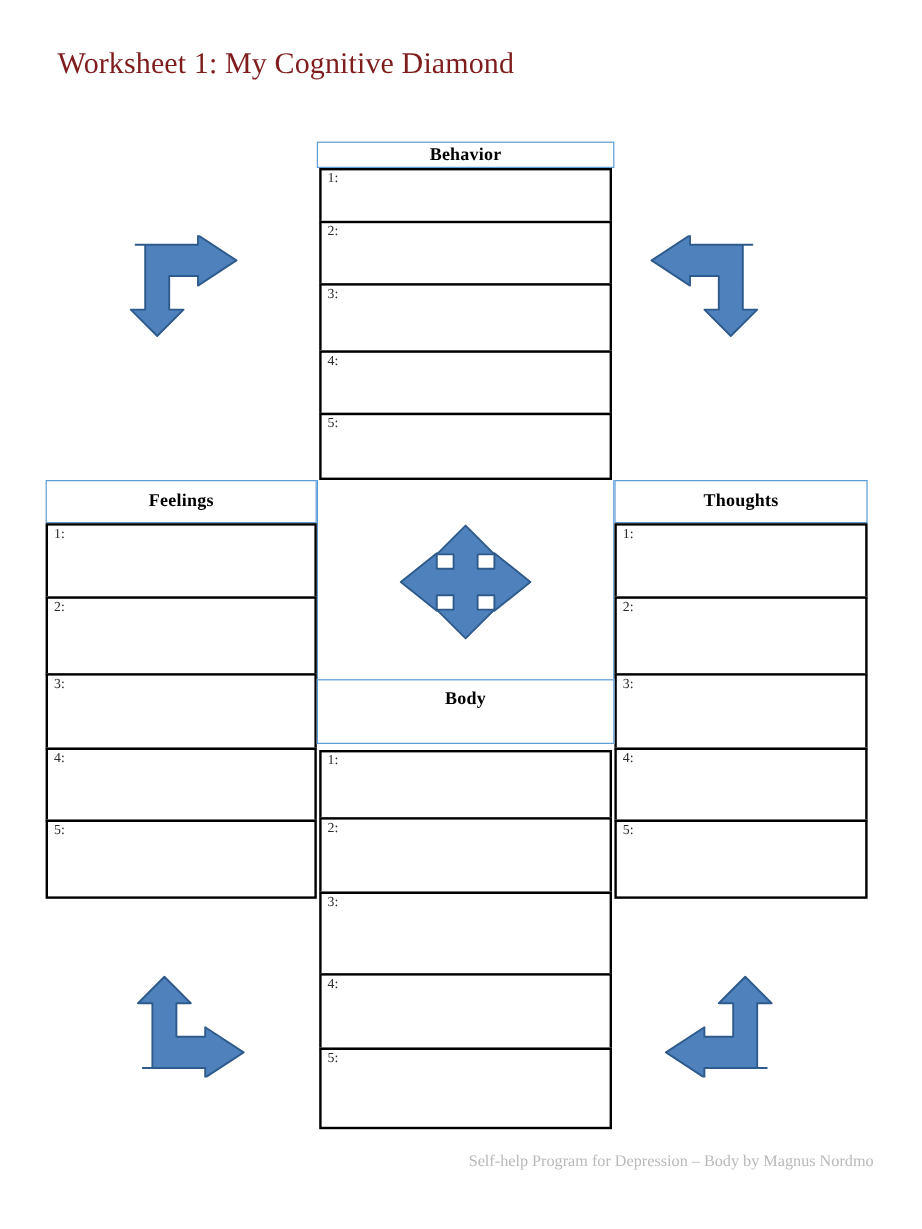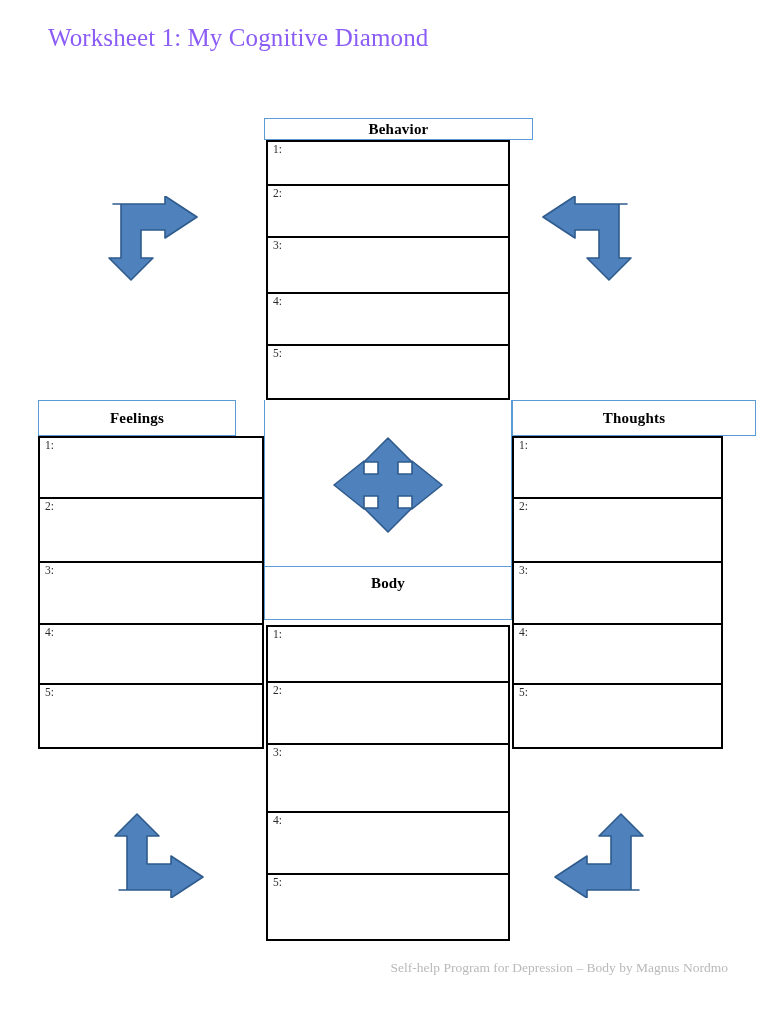--- a/index.html
+++ b/index.html
@@ -19,24 +19,24 @@
     position: absolute;
     inset: 0;
     width: 768px;
     height: 1024px;
   }
 
   
   .title {
     position: absolute;
     left: 48px;
-    top: 24px;
+    top: 40px;
     font-size: 25px;
     font-weight: 400;
-    color: #8b5cf6;
+    color: #7f1d1d;
     letter-spacing: 0.1px;
     white-space: nowrap;
   }
   .subtitle {
     position: absolute;
     left: 40px;
     top: 69px;
     font-size: 13.4px;
     font-weight: 400;
     color: #1a1a1a;
@@ -102,21 +102,21 @@
     white-space: nowrap;
   }
 </style>
 </head>
 <body>
 
 <div id="page">
 
   <div class="title">Worksheet 1: My Cognitive Diamond</div>
 
-  <div class="sec-header" style="left:264px; top:118px; width:269px; height:22px;">
+  <div class="sec-header" style="left:264px; top:118px; width:248px; height:22px;">
     <span class="sec-header-label">Behavior</span>
   </div>
 
   <div class="rowbox" style="left:266px; top:140px; width:244px; height:48px;">
     <span class="num">1:</span>
   </div>
   <div class="rowbox" style="left:266px; top:184px; width:244px; height:54px;">
     <span class="num">2:</span>
   </div>
   <div class="rowbox" style="left:266px; top:236px; width:244px; height:58px;">
@@ -130,41 +130,41 @@
   </div>
 
   <div class="center-panel" style="left:264px; top:400px; width:248px; height:166px;"></div>
 
   <div class="arrow" style="left:332px; top:436px; width:112px; height:98px;">
     <svg width="112" height="98" viewBox="0 0 112 98">
       <path d="M56 2 L80 26 L66 26 L66 38 L80 38 L80 25 L110 49 L80 73 L80 60 L66 60 L66 72 L80 72 L56 96 L32 72 L46 72 L46 60 L32 60 L32 73 L2 49 L32 25 L32 38 L46 38 L46 26 L32 26 Z" fill="#4f81bd" stroke="#2e5b8c" stroke-width="1.6" stroke-linejoin="round"></path>
     </svg>
   </div>
 
-  <div class="sec-header" style="left:38px; top:400px; width:198px; height:36px;">
+  <div class="sec-header" style="left:38px; top:400px; width:226px; height:36px;">
     <span class="sec-header-label">Feelings</span>
   </div>
 
   <div class="rowbox" style="left:38px; top:436px; width:226px; height:63px;">
     <span class="num">1:</span>
   </div>
   <div class="rowbox" style="left:38px; top:497px; width:226px; height:66px;">
     <span class="num">2:</span>
   </div>
   <div class="rowbox" style="left:38px; top:561px; width:226px; height:64px;">
     <span class="num">3:</span>
   </div>
   <div class="rowbox" style="left:38px; top:623px; width:226px; height:62px;">
     <span class="num">4:</span>
   </div>
   <div class="rowbox" style="left:38px; top:683px; width:226px; height:66px;">
     <span class="num">5:</span>
   </div>
 
-  <div class="sec-header" style="left:512px; top:400px; width:244px; height:36px;">
+  <div class="sec-header" style="left:512px; top:400px; width:211px; height:36px;">
     <span class="sec-header-label">Thoughts</span>
   </div>
 
   <div class="rowbox" style="left:512px; top:436px; width:211px; height:63px;">
     <span class="num">1:</span>
   </div>
   <div class="rowbox" style="left:512px; top:497px; width:211px; height:66px;">
     <span class="num">2:</span>
   </div>
   <div class="rowbox" style="left:512px; top:561px; width:211px; height:64px;">

